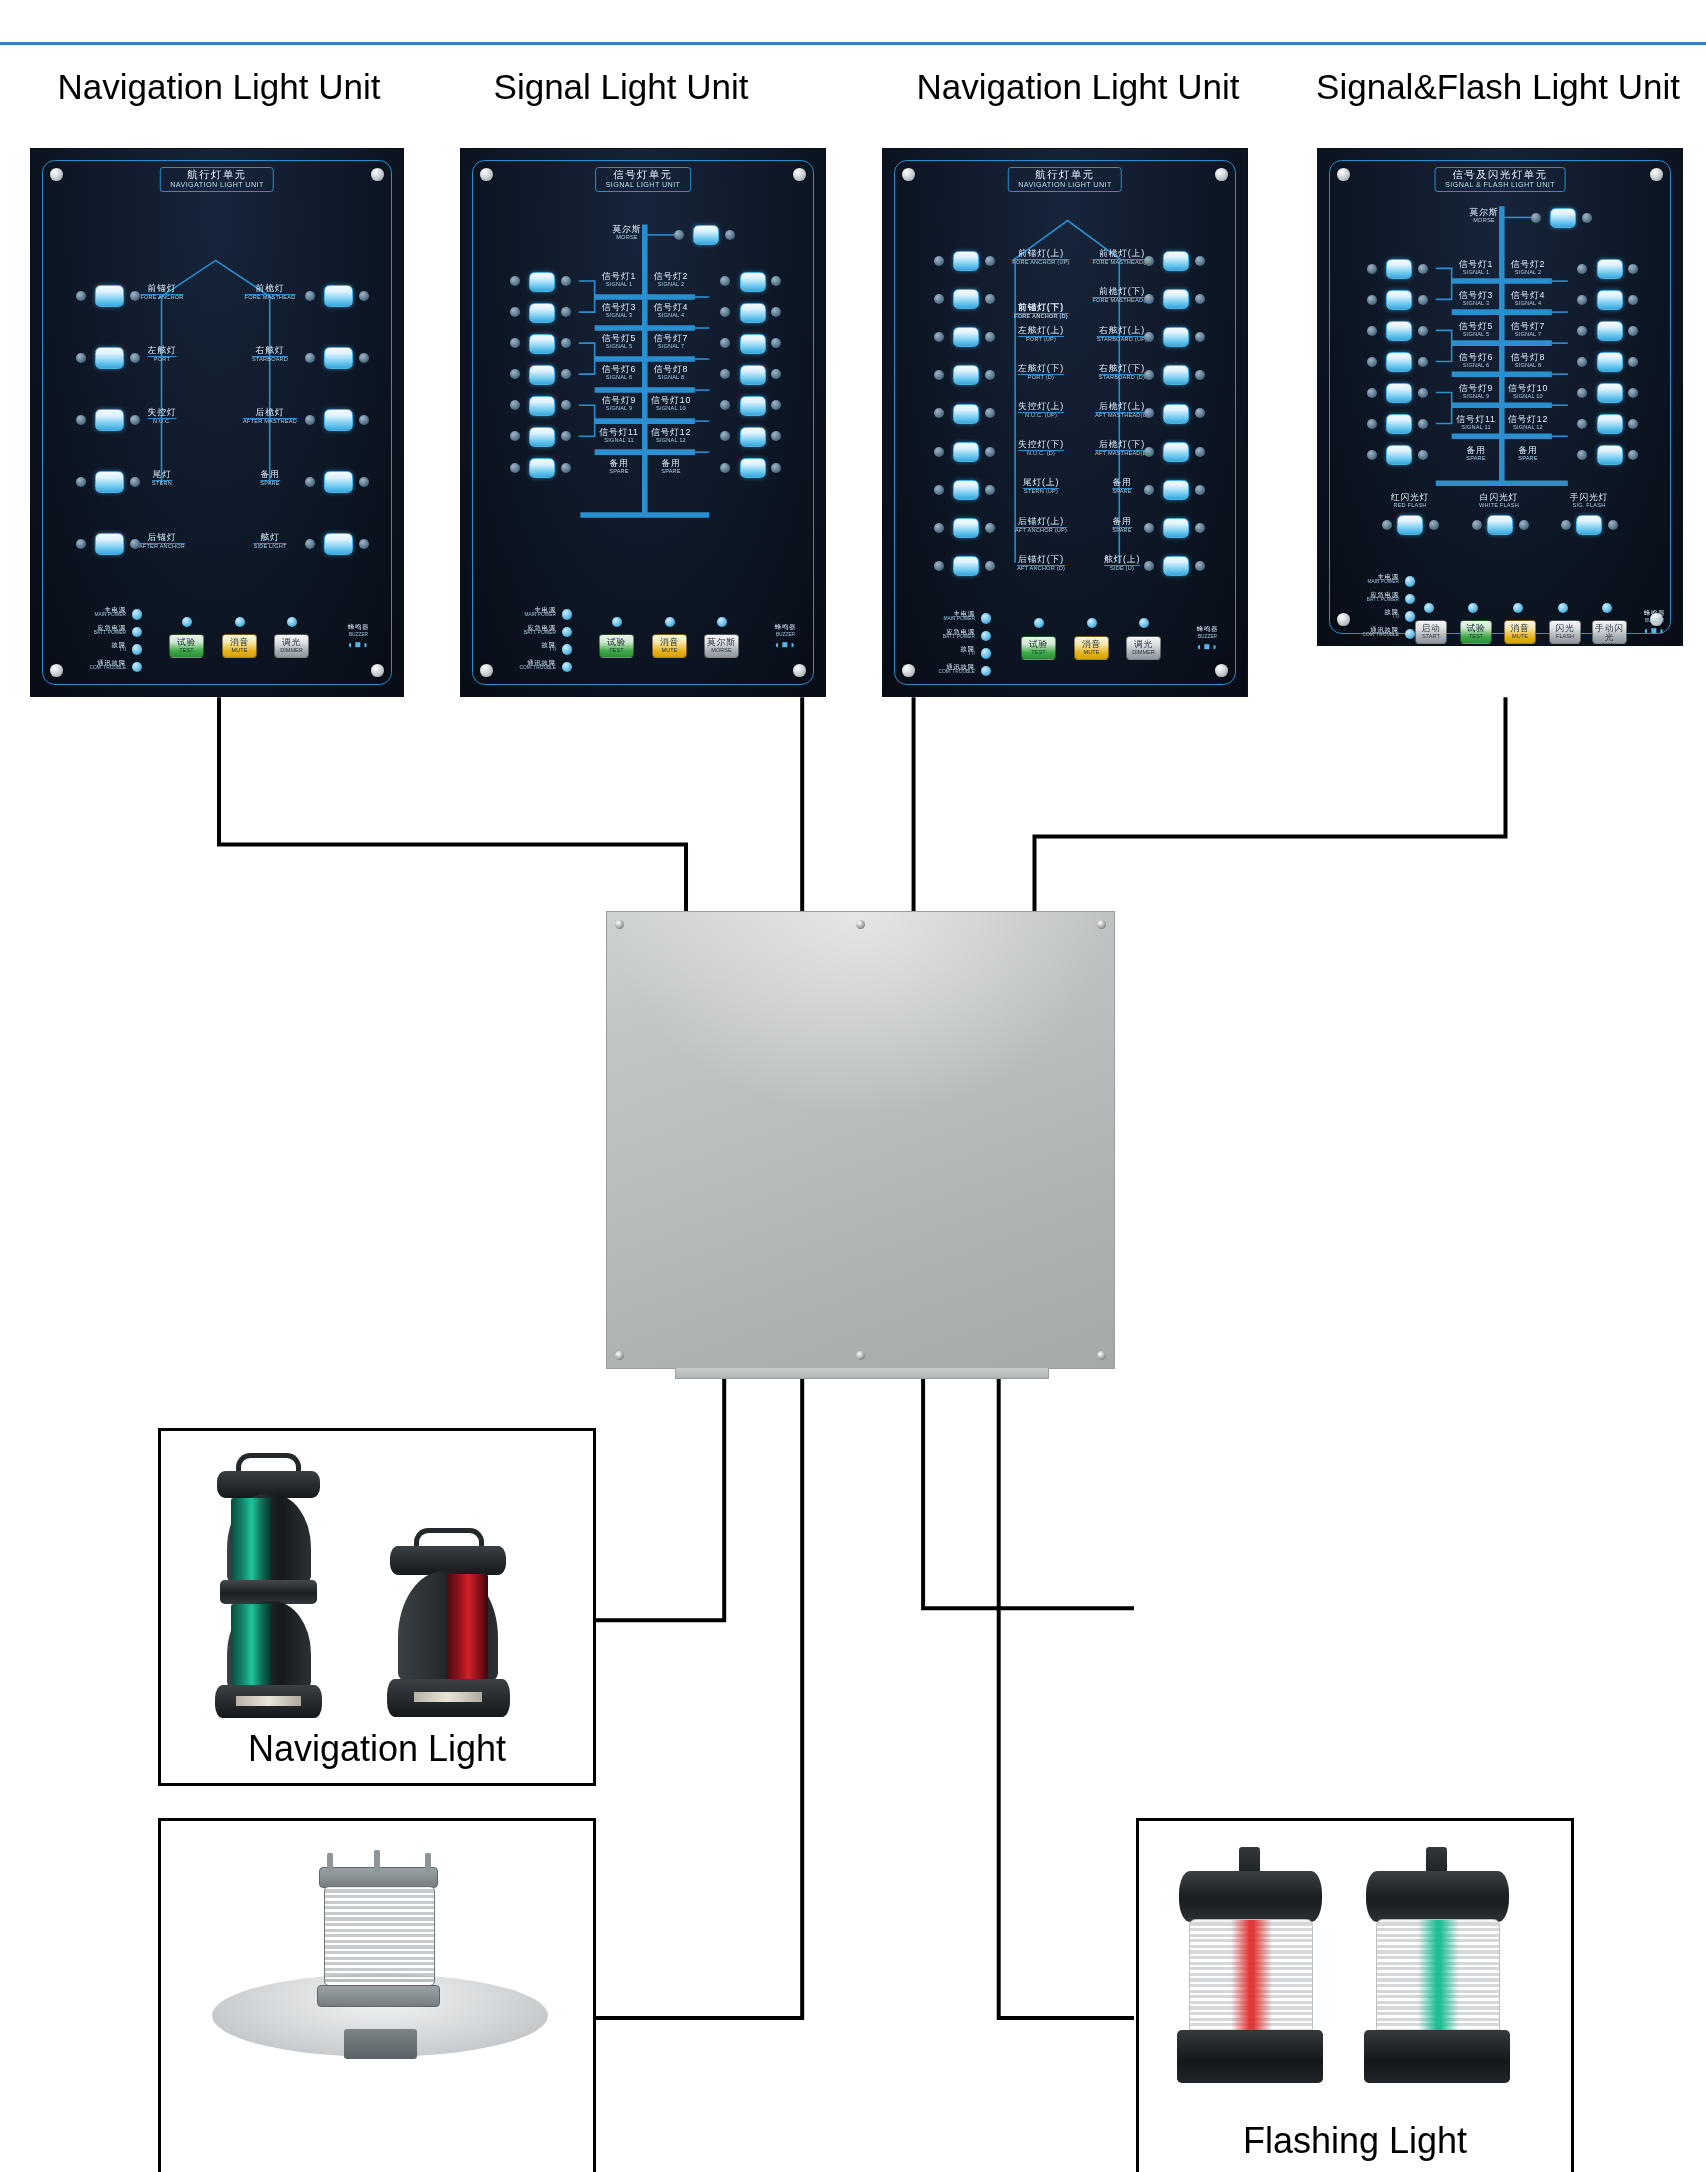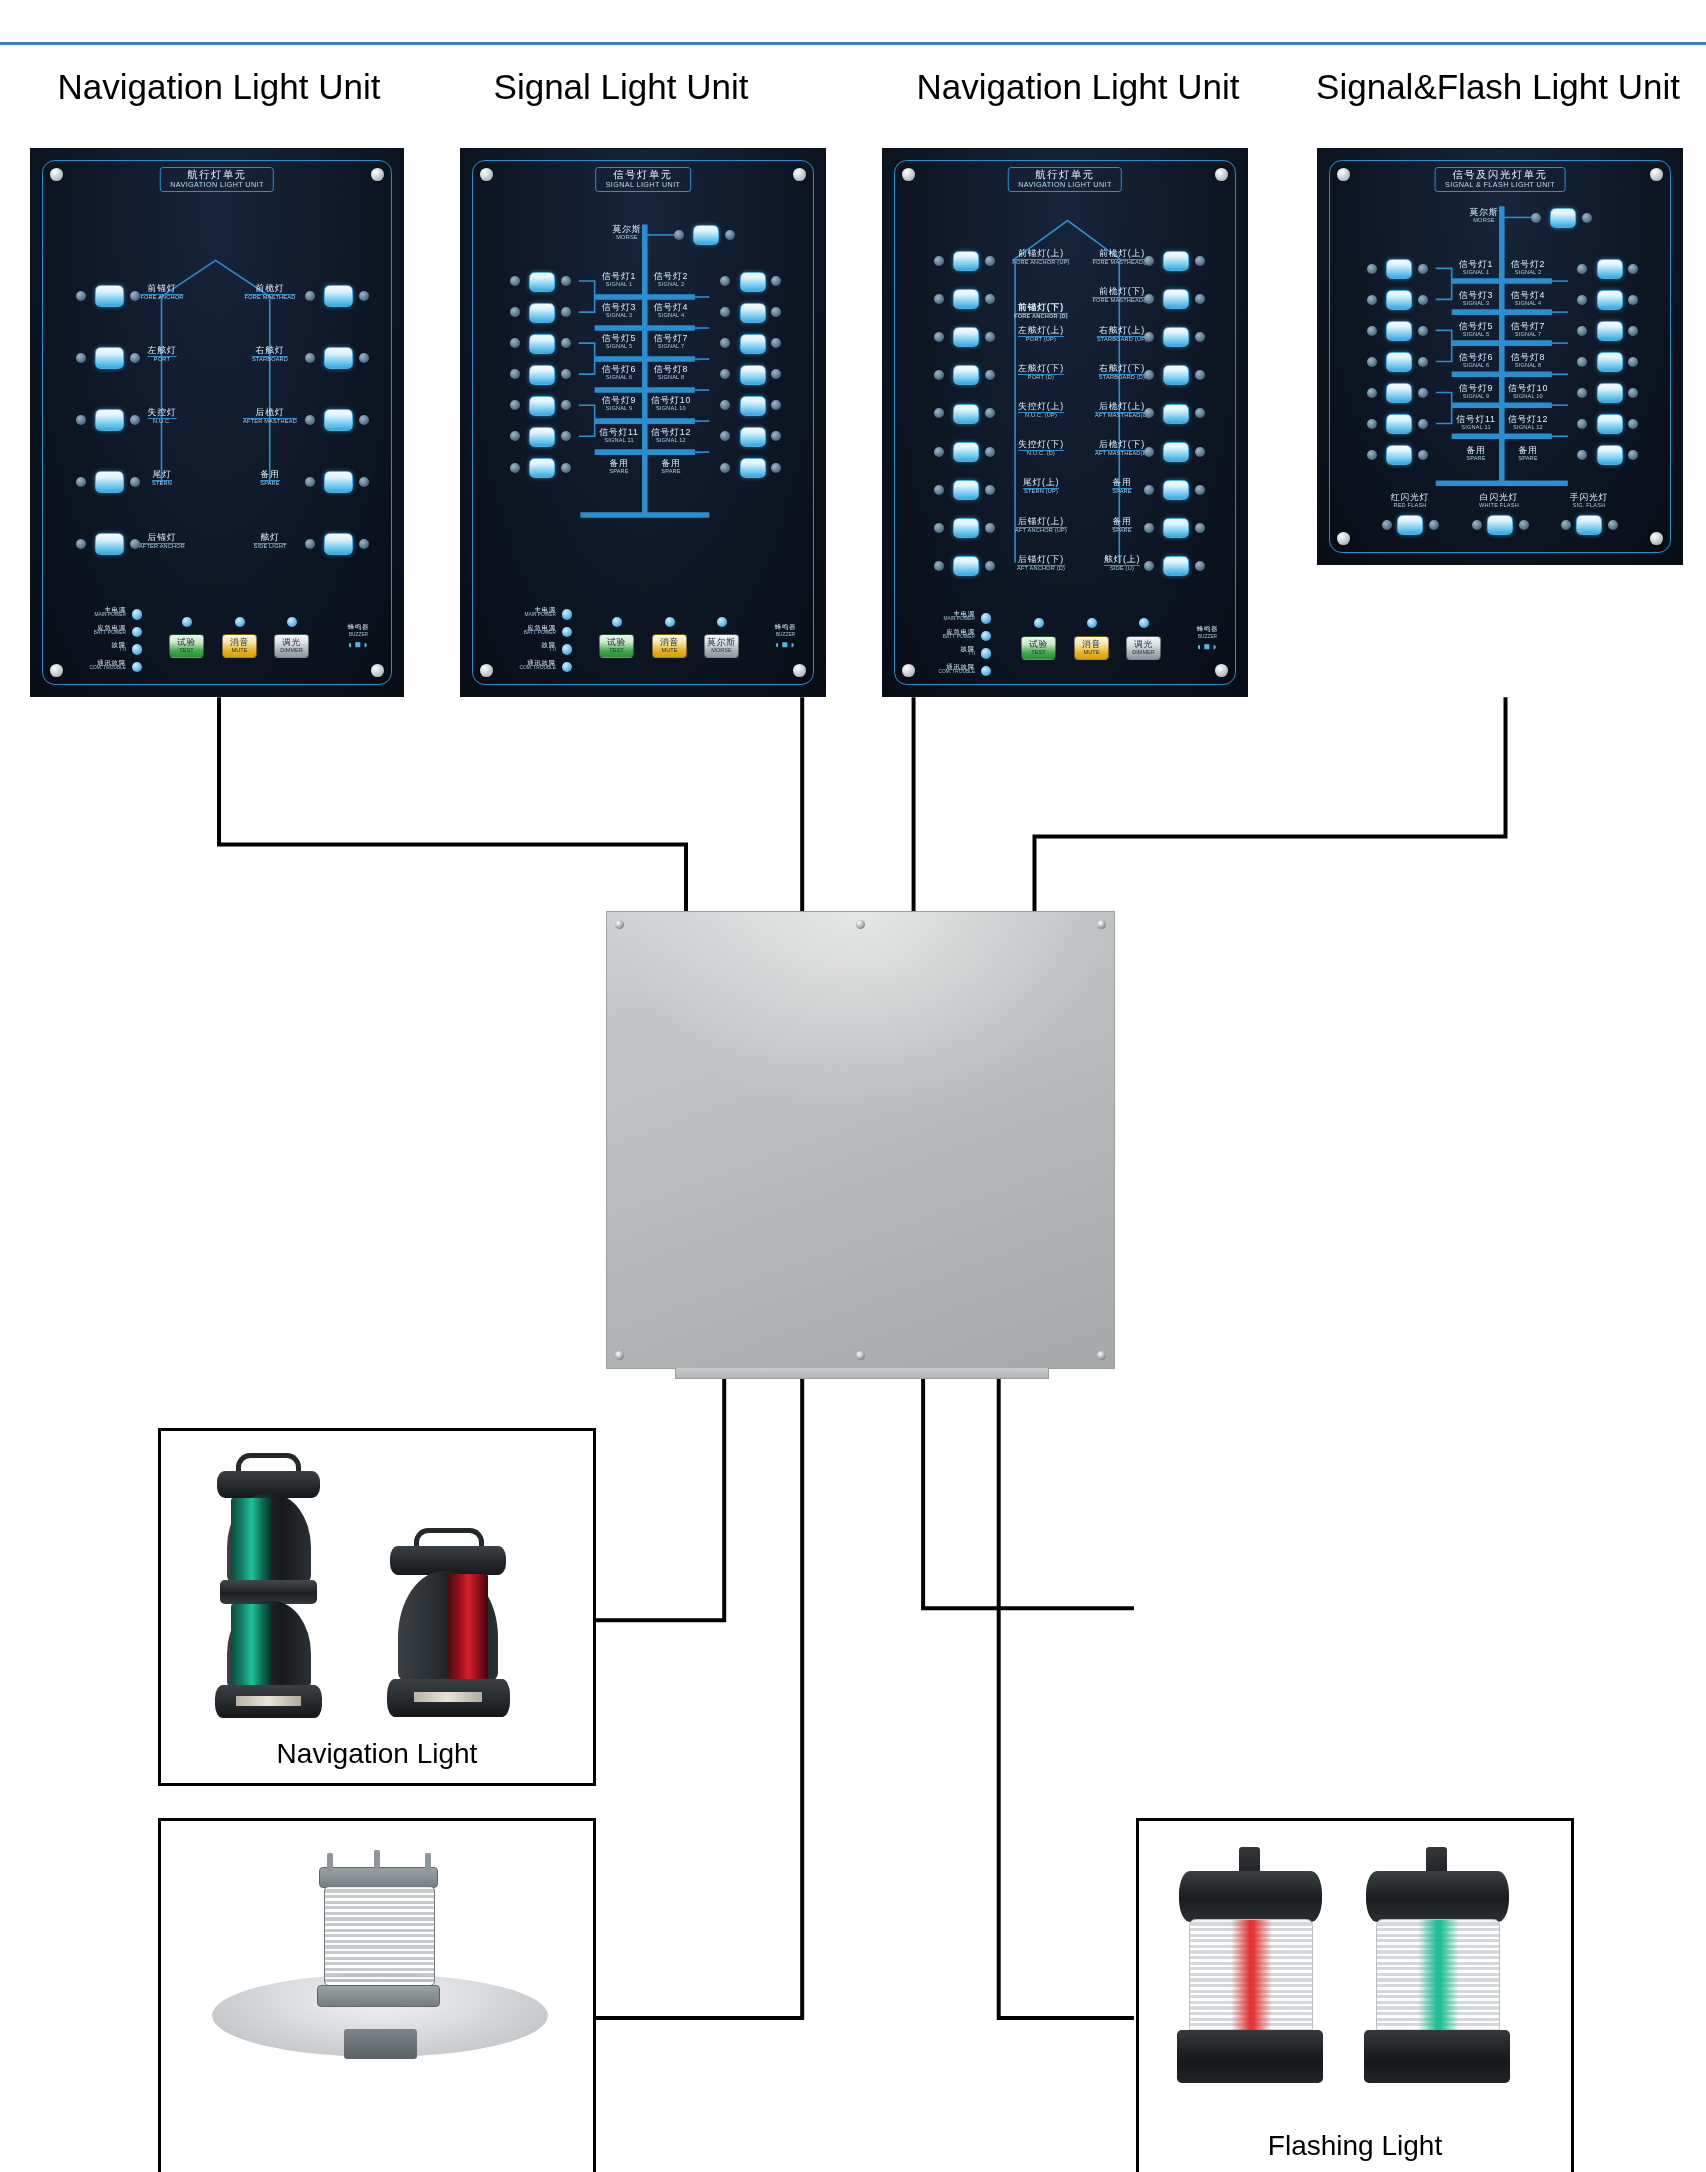--- a/index.html
+++ b/index.html
@@ -133,21 +133,21 @@
     position:absolute; background:linear-gradient(180deg,#c8cccd,#b1b5b6);
     border:0.8px solid #9a9e9f; border-top:none;
   }
 
   
   .prod {
     position:absolute; background:#fff; border:3.2px solid #000;
   }
   .prod .cap {
     position:absolute; left:0; right:0; bottom:12.7px; text-align:center;
-    font-size:28px; color:#000;
+    font-size:36px; color:#000;
   }
   .prod .art { position:absolute; left:0; right:0; top:8px; bottom:67px; }
 
   
   .lamp { position:absolute; }
   .nav-cage {
     position:absolute; border-radius:46% 46% 10% 10% / 60% 60% 8% 8%;
     background:linear-gradient(90deg,#3a4044 0%,#2a2f33 35%,#16191b 65%,#2c3135 100%);
   }
   .nav-lens {
@@ -827,21 +827,21 @@
       <span class="cn">调光</span>
       <span class="en">DIMMER</span>
     </div>
     <div class="buzzer" style="left:296px; top:476px; width:57px;">
       <span class="cn">蜂鸣器</span>
       <span class="en">BUZZER</span>
       <span class="icons">◖■◗</span>
     </div>
   </div>
 
-  <div class="panel" style="left:1317px; top:111px; width:366px; height:417px;">
+  <div class="panel" style="left:1317px; top:111px; width:366px; height:498px;">
     <div class="bezel"></div>
     <div class="screw" style="left:19px; top:19px;"></div>
     <div class="screw" style="right:19px; top:19px;"></div>
     <div class="screw" style="left:19px; bottom:19px;"></div>
     <div class="screw" style="right:19px; bottom:19px;"></div>
 
     <div class="panel-title" style="top:17.5px;">
       <span class="cn">信号及闪光灯单元</span>
       <span class="en">SIGNAL &amp; FLASH LIGHT UNIT</span>
     </div>

